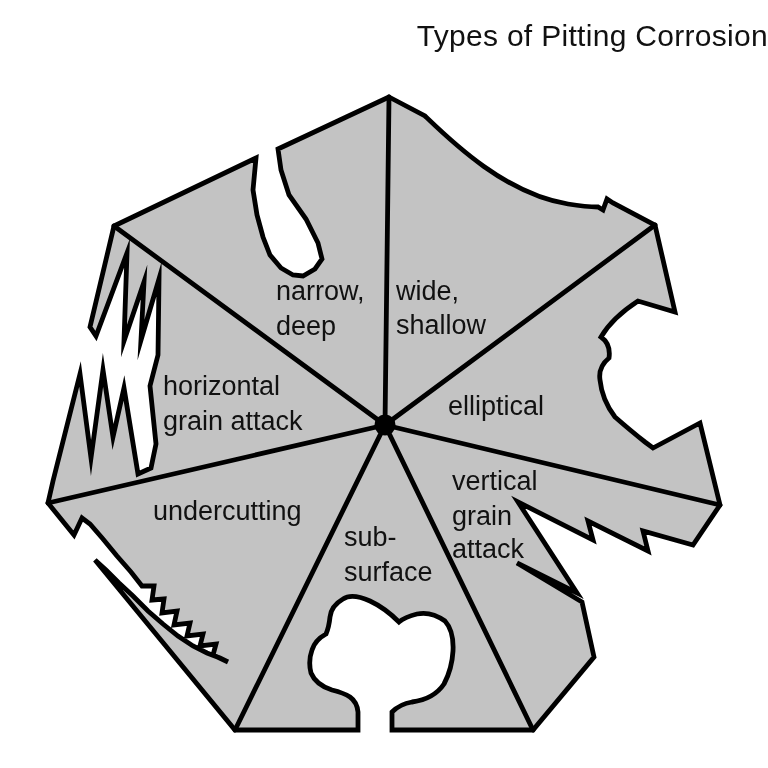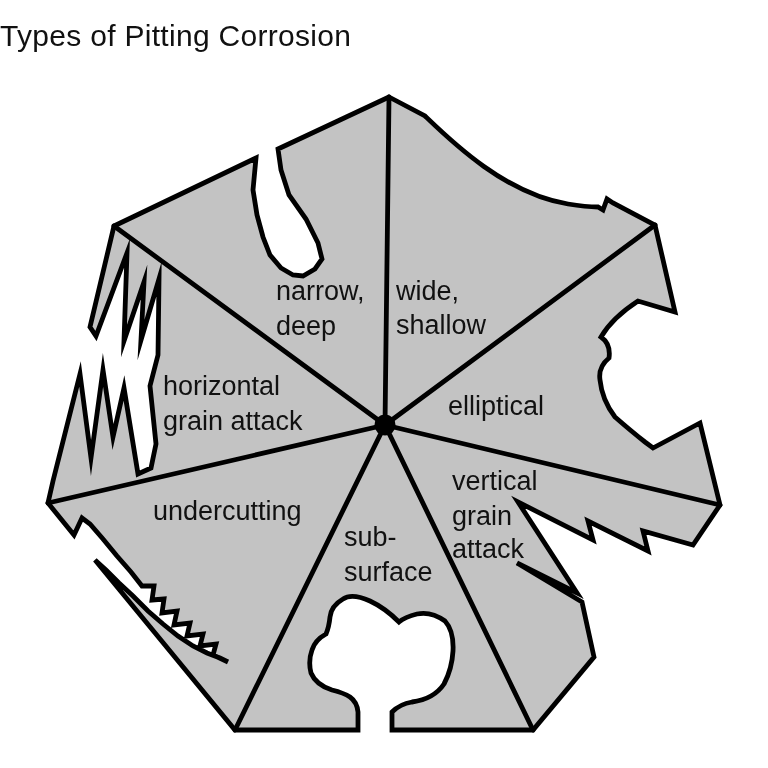--- a/index.html
+++ b/index.html
@@ -9,21 +9,21 @@
     height: 768px;
     background: var(--background, #ffffff);
     font-family: "Liberation Sans", sans-serif;
     overflow: hidden;
   }
   .title {
     position: absolute;
     top: 18px;
     left: 0;
     width: 100%;
-    text-align: left;
+    text-align: right;
     font-size: 30px;
     line-height: 36px;
     color: var(--text, #111111);
     letter-spacing: 0.3px;
   }
   svg.diagram { position: absolute; left: 0; top: 0; }
   .body-shape {
     fill: var(--body-fill, #c3c3c3);
     stroke: var(--outline, #000000);
     stroke-width: 4.8;

